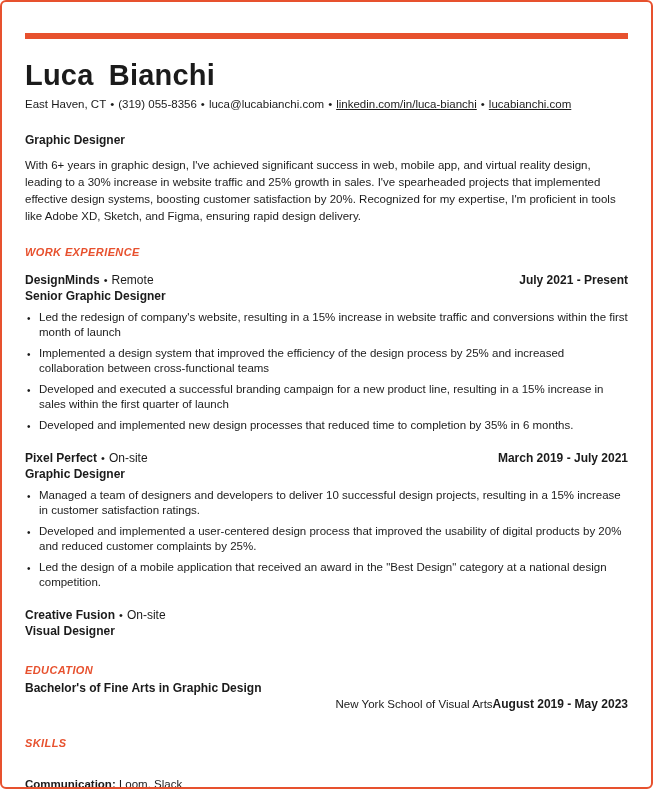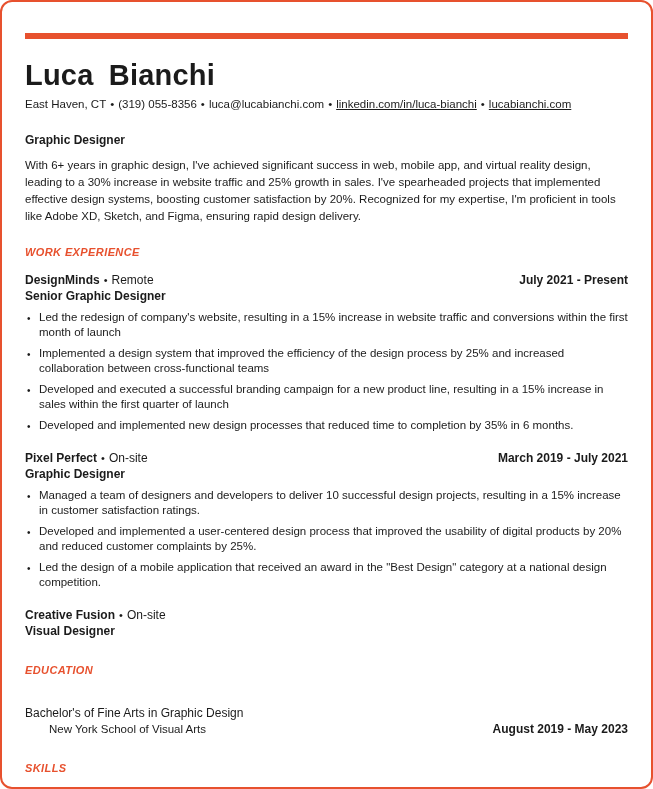--- a/index.html
+++ b/index.html
@@ -6,21 +6,21 @@
   html, body { background: #ffffff; }
   body {
     font-family: "Liberation Sans", sans-serif;
     color: #1b1b1b;
     width: 653px;
   }
   .page {
     width: 653px;
     height: 789px;
     border: 2px solid #e7512e;
-    border-radius: 12px;
+    border-radius: 6px;
     background: #ffffff;
     padding: 0 23px;
     overflow: hidden;
   }
   .accent-bar {
     height: 6px;
     background: #e7512e;
     margin-top: 31px;
   }
   .name {
@@ -86,32 +86,31 @@
     line-height: 15px;
   }
   ul.bullets li::before {
     content: "•";
     position: absolute;
     left: 2px;
     top: 1px;
     font-size: 10px;
   }
   .edu-degree {
-    margin-top: 29px;
+    margin-top: 4px;
     font-size: 12px;
-    font-weight: 400;
+    font-weight: 700;
     line-height: 16px;
   }
   .edu-row {
     display: flex;
-    justify-content: space-between;
+    justify-content: flex-end;
     align-items: baseline;
     font-size: 11.5px;
     line-height: 16px;
-    margin-left: 24px;
   }
   .edu-dates { font-weight: 700; font-size: 12px; white-space: nowrap; }
   .skill-row {
     margin-top: 27px;
     font-size: 11.5px;
     line-height: 16px;
   }
   .skill-label { font-weight: 700; }
 </style>
 </head>

